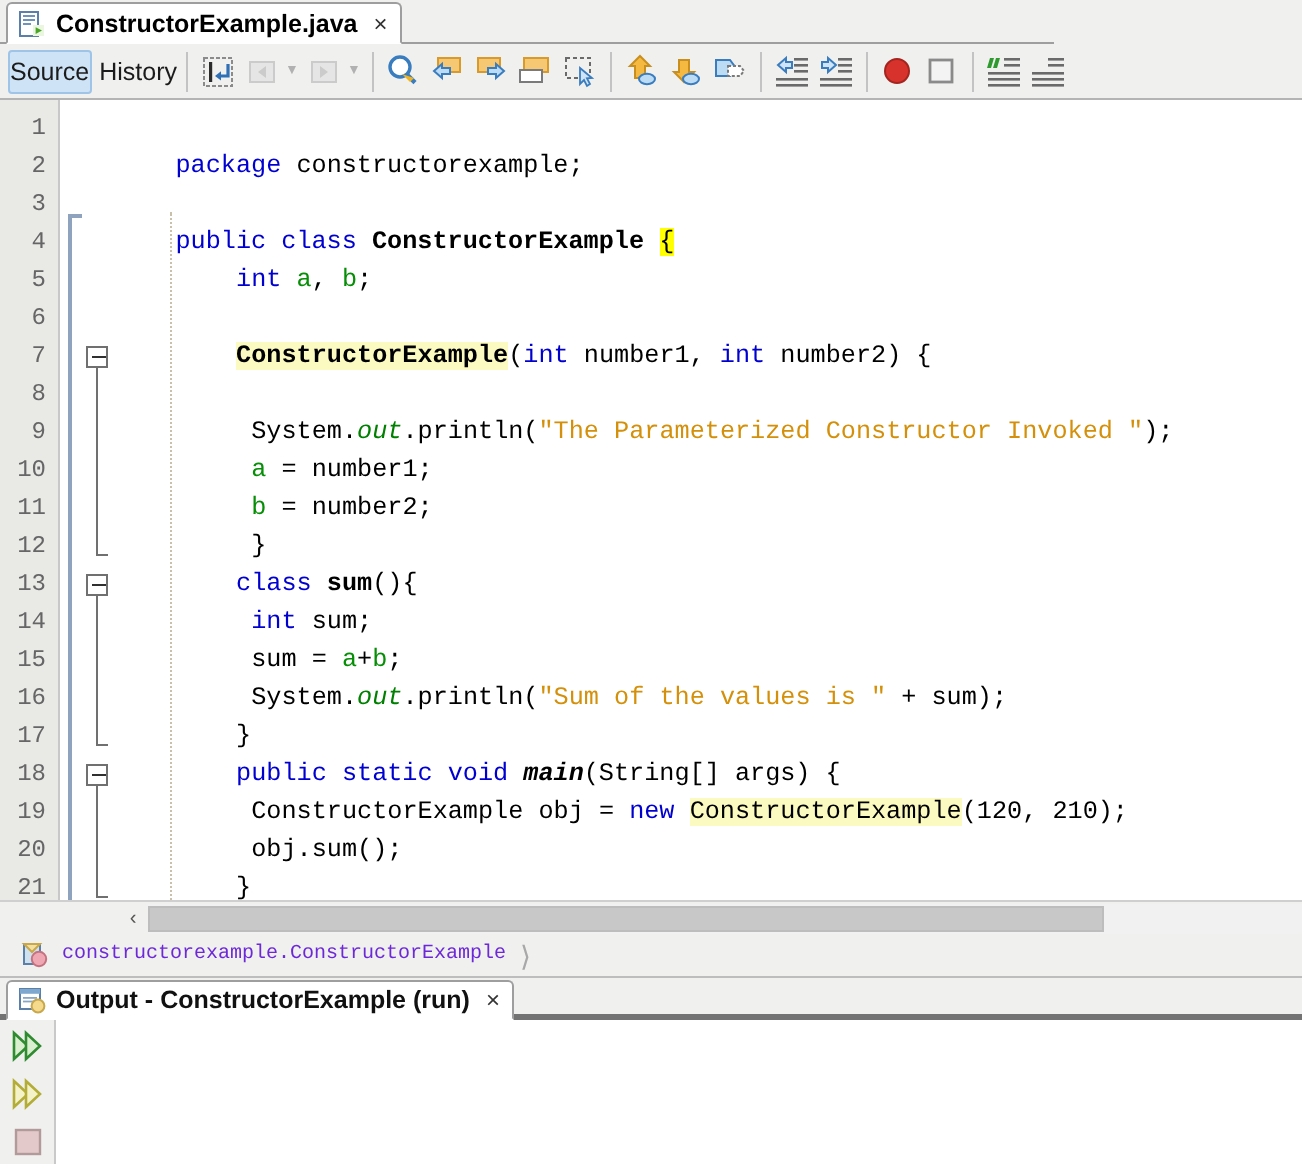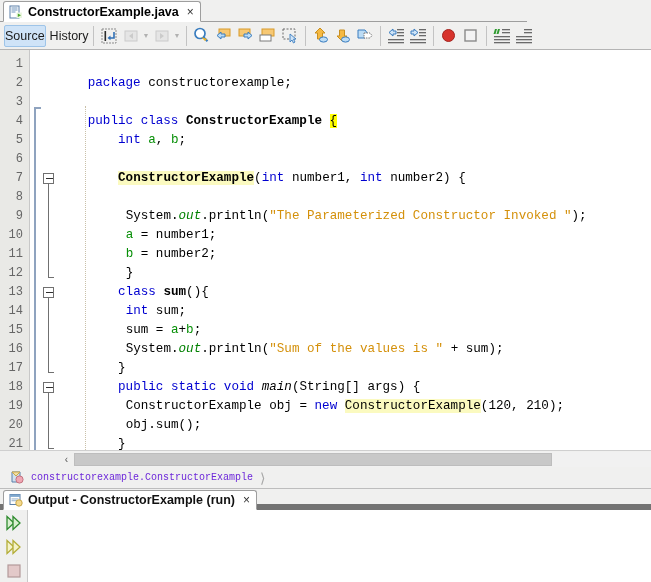--- a/index.html
+++ b/index.html
@@ -116,21 +116,21 @@
     font-size: 12.6px; color: #000; white-space: pre;
   }
 
   
   .kw  { color: #0000d0; font-weight: normal; }
   .kw2 { color: #0000d0; }
   .str { color: #d4900a; }
   .fld { color: #068f06; }
   .stat{ color: #008000; font-style: italic; }
   .cls { font-weight: bold; color: #000; }
-  .mth { font-weight: normal; font-style: italic; color: #000; }
+  .mth { font-weight: bold; font-style: italic; color: #000; }
   .hl  { background: #fbfac0; }
   .hlb { background: #ffff00; }
 
   
   .hscroll {
     position: absolute; left: 0; top: 450px; width: 651px; height: 17px;
     background: #f0f0ef; border-top: 1px solid #cfcfcf;
   }
   .hs-left {
     position: absolute; left: 59px; top: 1px; width: 15px; height: 15px;
@@ -156,21 +156,21 @@
   }
   .bc-arrow { color: #a8a8a8; font-size: 14px; margin-left: 2px; }
 
   
   .outwrap {
     position: absolute; left: 0; top: 489px; width: 651px; height: 93px;
     background: #f0f0ef;
   }
   .outtabstrip {
     position: absolute; left: 0; top: 0; width: 651px; height: 21px;
-    background: #f0f0ef; border-bottom: 6px solid #737373;
+    background: #f0f0ef; border-bottom: 3px solid #737373;
   }
   .outtab {
     position: absolute; left: 3px; top: 1px; height: 20px;
     display: flex; align-items: center; gap: 5px; padding: 0 6px 0 5px;
     background: #ffffff; border: 1px solid #9e9e9e; border-bottom: 1px solid #fff;
     border-radius: 3px 3px 0 0;
   }
   .outtab .label { font-size: 12.5px; color: #111; font-weight: bold; white-space: nowrap; }
 
   .outbody {

